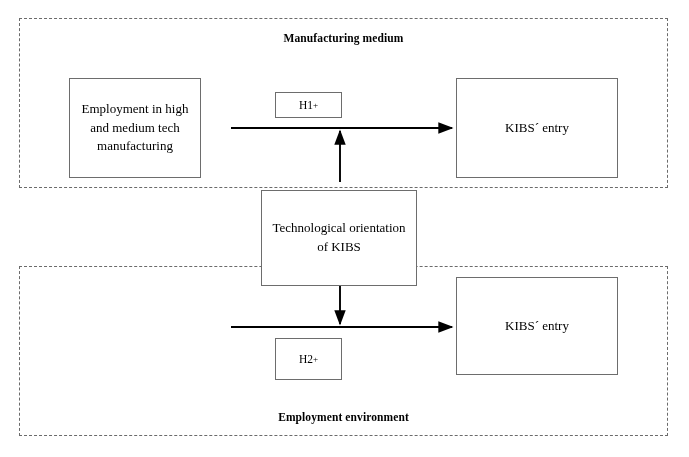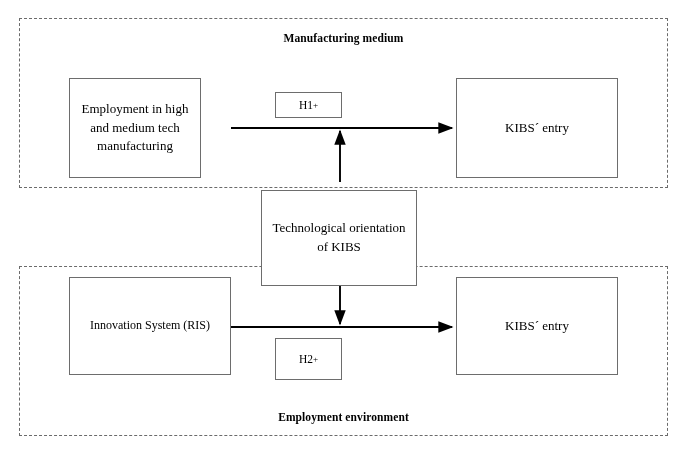--- a/index.html
+++ b/index.html
@@ -183,23 +183,20 @@
   </svg>
 
   <div class="box" id="box-employment">
     <span class="box-label">Employment in high and medium tech manufacturing</span>
   </div>
 
   <div class="box" id="box-kibs-top">
     <span class="box-label">KIBS´ entry</span>
   </div>
 
-  <div class="box" id="box-innovation-system">
-    <span class="box-label">Innovation System (RIS)</span>
-  </div>
 
   <div class="box" id="box-kibs-bottom">
     <span class="box-label">KIBS´ entry</span>
   </div>
 
   <div class="box" id="box-moderator">
     <span class="box-label">Technological orientation of KIBS</span>
   </div>
 
   <div class="hyp-box" id="hyp-h1">

